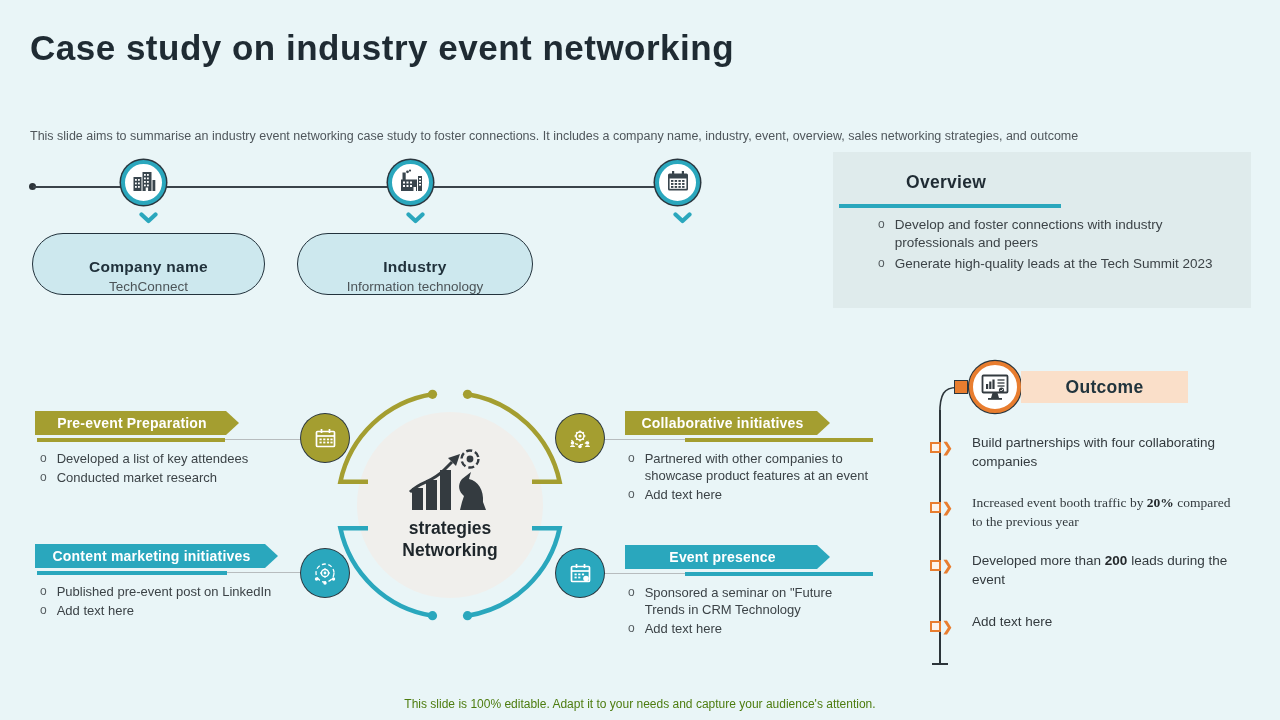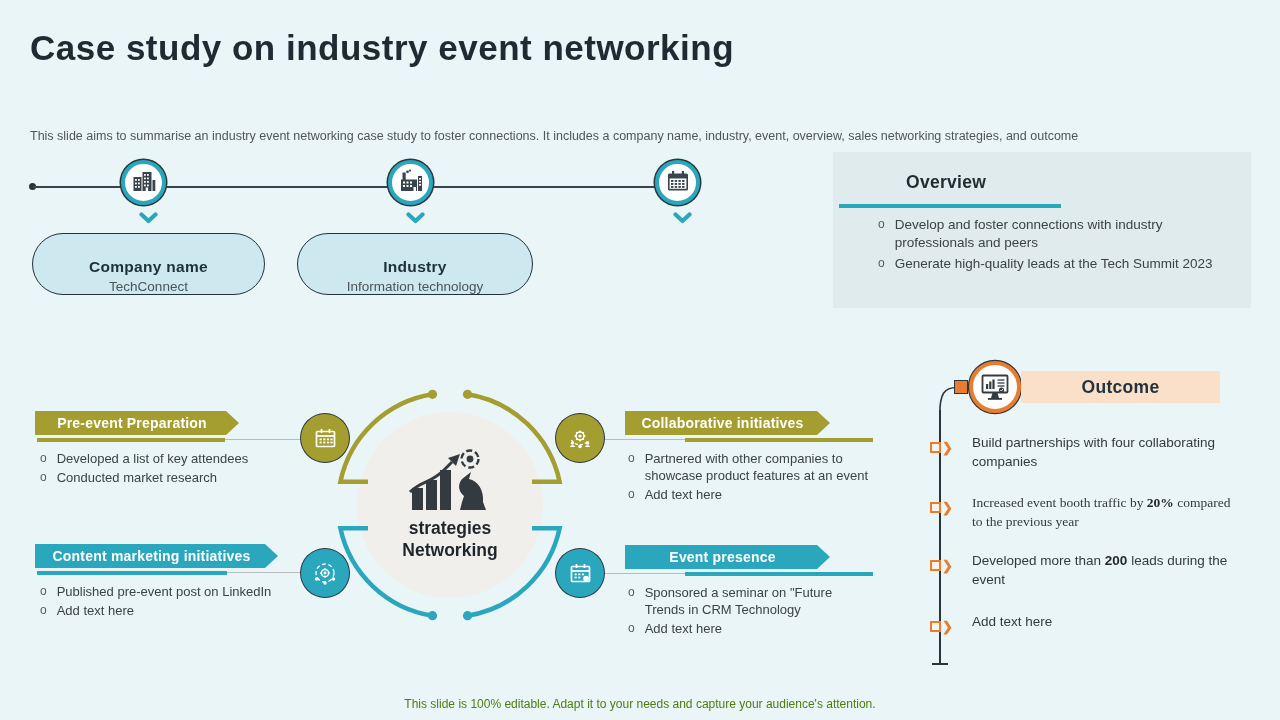--- a/index.html
+++ b/index.html
@@ -47,21 +47,21 @@
   .rule-thick.teal{background:var(--teal);}
   .rule-thin{position:absolute;height:1px;background:#b7bcbe;}
   .qlist{position:absolute;}
   .qlist .bullet{font-size:13px;margin-bottom:2px;color:#3c4347;}
 
   
   .vline{position:absolute;left:939px;top:410px;width:1.6px;height:254px;background:#2c343a;}
   .vcap{position:absolute;left:932px;top:663px;width:16px;height:1.6px;background:#2c343a;}
   .oc-circle{position:absolute;left:969px;top:361px;width:52px;height:52px;background:#fff;border:4.5px solid var(--orange);border-radius:50%;box-shadow:0 0 0 1.2px #2a363e;display:flex;align-items:center;justify-content:center;}
   .oc-square{position:absolute;left:954px;top:380px;width:14px;height:14px;background:var(--orange);border:1px solid #2a363e;}
-  .oc-banner{position:absolute;left:1021px;top:371px;width:199px;height:32px;background:var(--peach);display:flex;align-items:center;justify-content:center;font-size:17.5px;font-weight:700;color:#21343d;letter-spacing:.3px;}
+  .oc-banner{position:absolute;left:1021px;top:371px;width:167px;height:32px;background:var(--peach);display:flex;align-items:center;justify-content:center;font-size:17.5px;font-weight:700;color:#21343d;letter-spacing:.3px;}
   .oc-item{position:absolute;left:972px;width:272px;font-size:13.5px;color:#333a3e;line-height:1.38;}
   .oc-item b{font-weight:700;color:#24292c;}
   .oc-marker{position:absolute;left:930px;display:flex;align-items:center;gap:1px;}
   .oc-marker .sq{width:11px;height:11px;background:#fdf4ec;border:2px solid var(--orange);}
   .oc-marker .ch{color:var(--orange);font-size:13px;font-weight:700;line-height:1;}
 
   .footer{position:absolute;left:0;top:697px;width:100%;text-align:center;font-size:12px;color:#4d7c0f;}
 </style>
 </head>
 <body>

